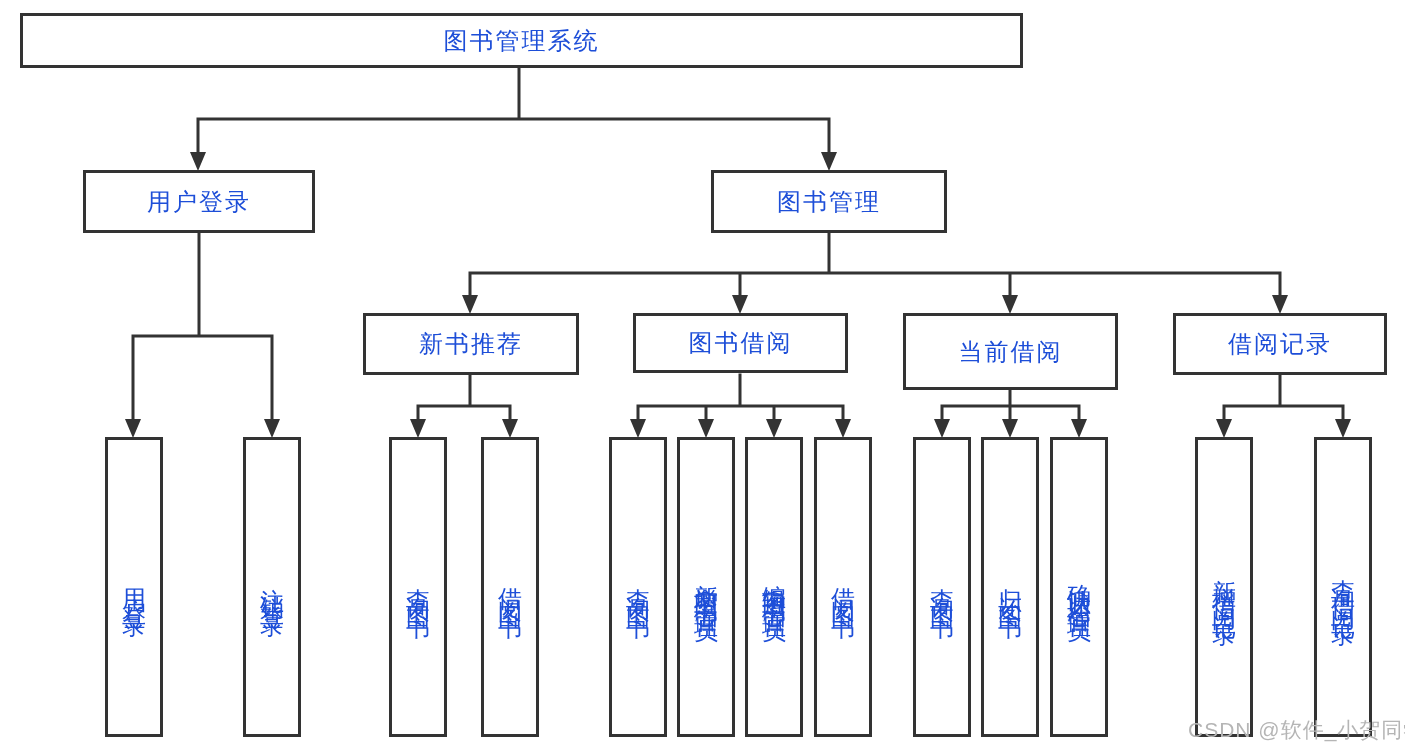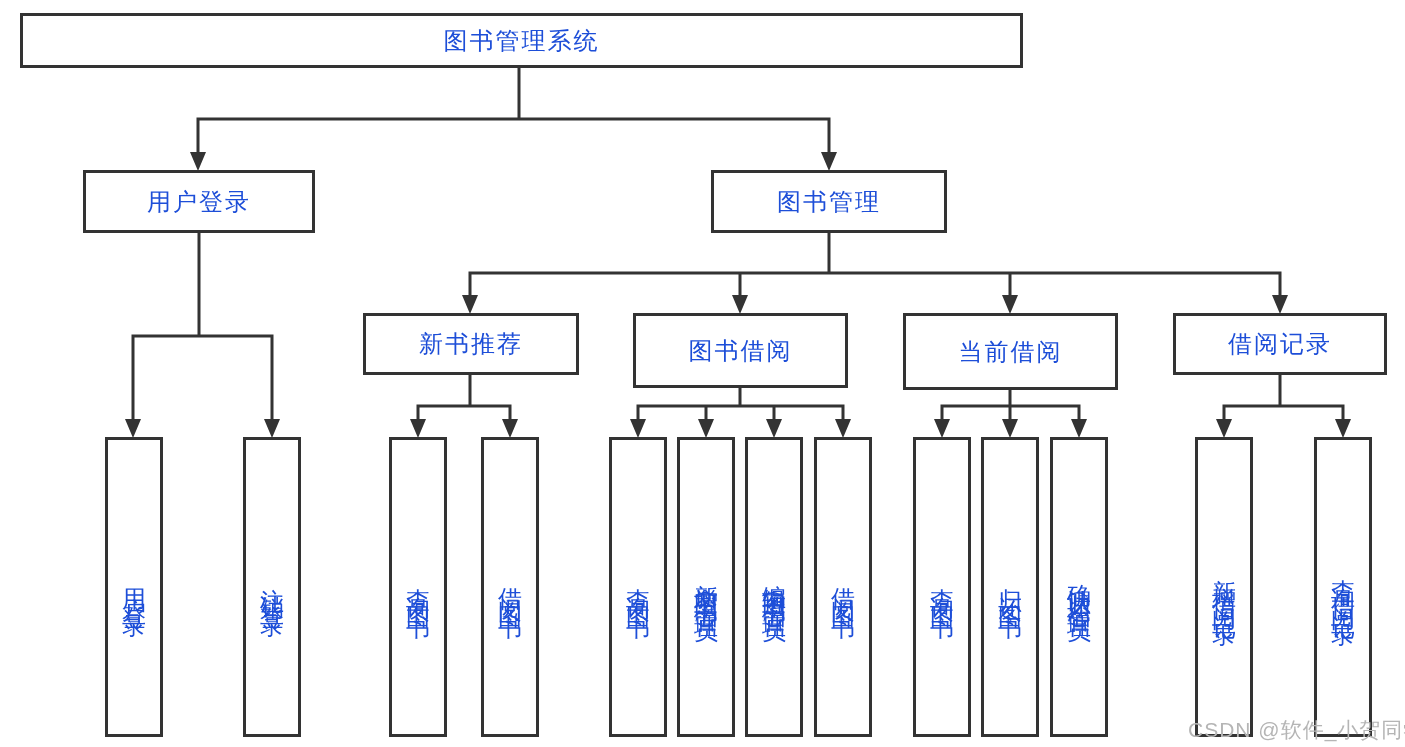--- a/index.html
+++ b/index.html
@@ -119,21 +119,21 @@
              M1216 419 L1232 419 L1224 438 Z
              M1335 419 L1351 419 L1343 438 Z"></path>
   </svg>
 
   <div class="hbox" style="left:20px; top:13px; width:1003px; height:55px;">图书管理系统</div>
 
   <div class="hbox" style="left:83px; top:170px; width:232px; height:63px;">用户登录</div>
   <div class="hbox" style="left:711px; top:170px; width:236px; height:63px;">图书管理</div>
 
   <div class="hbox" style="left:363px; top:313px; width:216px; height:62px;">新书推荐</div>
-  <div class="hbox" style="left:633px; top:313px; width:215px; height:75px;">图书借阅</div>
+  <div class="hbox" style="left:633px; top:313px; width:215px; height:60px;">图书借阅</div>
   <div class="hbox" style="left:903px; top:313px; width:215px; height:77px;">当前借阅</div>
   <div class="hbox" style="left:1173px; top:313px; width:214px; height:62px;">借阅记录</div>
 
   <div class="vbox" style="left:105px; top:437px; width:58px; height:300px;">用户登录</div>
   <div class="vbox" style="left:243px; top:437px; width:58px; height:300px;">注销登录</div>
 
   <div class="vbox" style="left:389px; top:437px; width:58px; height:300px;">查询图书</div>
   <div class="vbox" style="left:481px; top:437px; width:58px; height:300px;">借阅图书</div>
 
   <div class="vbox" style="left:609px; top:437px; width:58px; height:300px;">查询图书</div>

